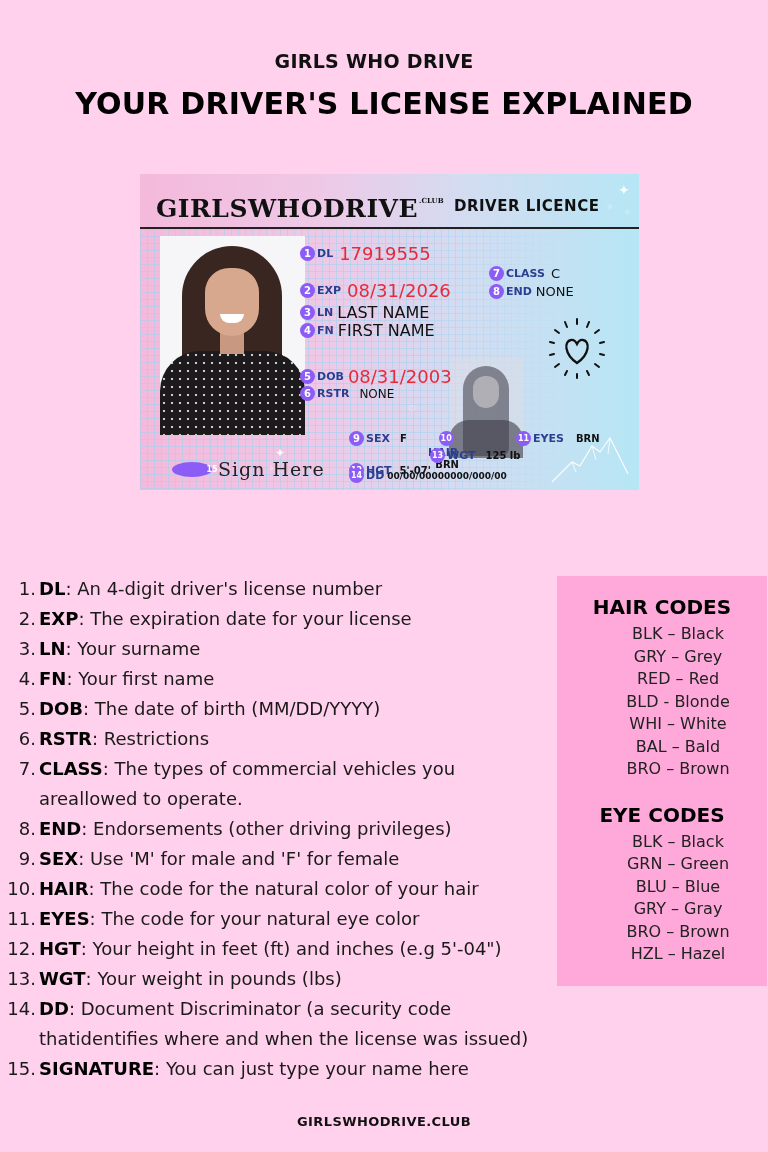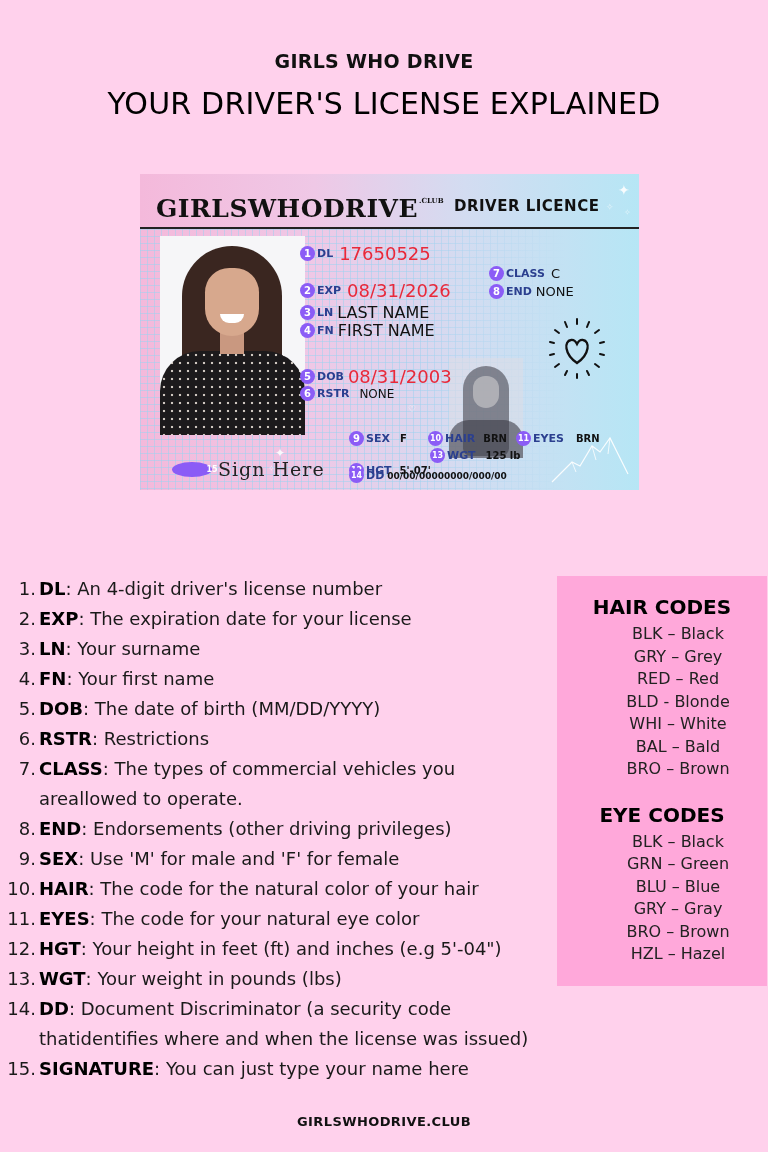--- a/index.html
+++ b/index.html
@@ -11,21 +11,21 @@
     position: relative;
     overflow: hidden;
   }
   .kicker {
     position: absolute; top: 50px; left: 0; width: 748px;
     text-align: center; font-weight: bold; font-size: 19px;
     letter-spacing: 0.3px; color: #111;
   }
   .title {
     position: absolute; top: 86px; left: 0; width: 768px;
-    text-align: center; font-weight: normal; font-size: 30px; color: #000;
+    text-align: center; font-weight: bold; font-size: 30px; color: #000;
     letter-spacing: 0.2px;
   }
 
   
   .card {
     position: absolute; left: 140px; top: 174px; width: 499px; height: 316px;
     background: linear-gradient(90deg, #f4b9db 0%, #efc8e6 35%, #d3dcf1 65%, #b6e6f5 100%);
     overflow: hidden;
   }
   .card .grid {
@@ -172,21 +172,21 @@
 
   <div class="ghost-photo">
     <div class="hair"></div>
     <div class="shirt"></div>
     <div class="face"></div>
   </div>
 
   <div class="field" style="left:160px;top:69px;">
     <span class="num">1</span>
     <span class="lbl">DL</span>
-    <span class="val-red">17650525</span>
+    <span class="val-red">17919555</span>
   </div>
   <div class="field" style="left:160px;top:106px;">
     <span class="num">2</span>
     <span class="lbl">EXP</span>
     <span class="val-red">08/31/2026</span>
   </div>
   <div class="field" style="left:160px;top:129px;">
     <span class="num">3</span>
     <span class="lbl" style="margin-right:4px;">LN</span>
     <span class="val-black">LAST NAME</span>
@@ -238,21 +238,21 @@
       </g>
       <path d="M35 46 C22 37, 22 24, 29 23 C32 22.5, 34 25, 35 27 C36 25, 38 22.5, 41 23 C48 24, 48 37, 35 46 Z" fill="none" stroke="#111" stroke-width="2.3"></path>
     </svg>
   </div>
 
   <div class="field" style="left:209px;top:257px;">
     <span class="num">9</span>
     <span class="lbl" style="margin-right:10px;">SEX</span>
     <span class="val-b">F</span>
   </div>
-  <div class="field" style="left:288px;top:257px;">
+  <div class="field" style="left:288px;top:257px;flex-direction:column;">
     <span class="num" style="font-size:8px;">10</span>
     <span class="lbl" style="margin-right:8px;">HAIR</span>
     <span class="val-b">BRN</span>
   </div>
   <div class="field" style="left:376px;top:257px;">
     <span class="num" style="font-size:8px;">11</span>
     <span class="lbl" style="margin-right:12px;">EYES</span>
     <span class="val-b">BRN</span>
   </div>
   <div class="field" style="left:209px;top:289px;">

